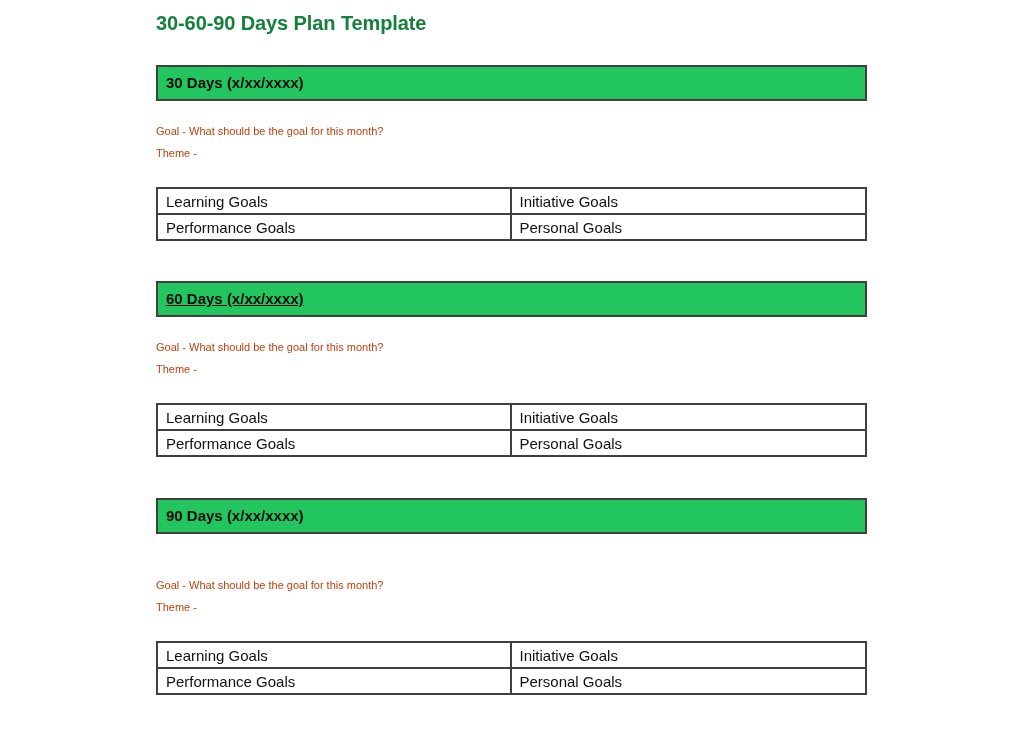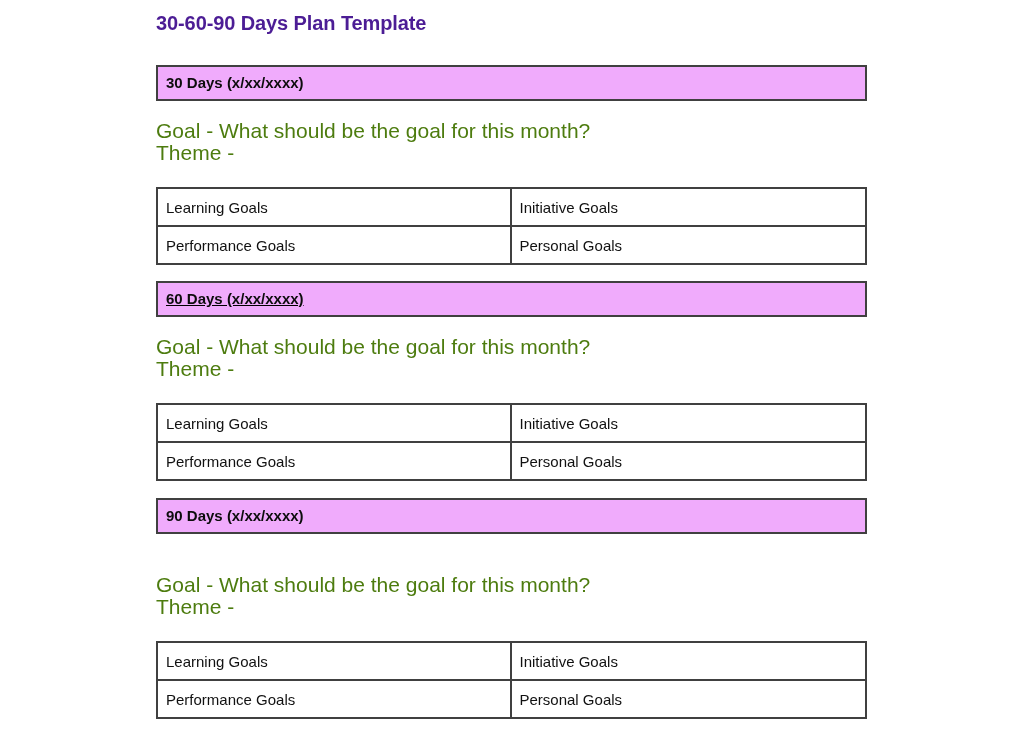--- a/index.html
+++ b/index.html
@@ -23,63 +23,63 @@
     height: 746px;
     background: #ffffff;
   }
 
   .doc-title {
     position: absolute;
     left: 156px;
     top: 10px;
     font-size: 20px;
     font-weight: bold;
-    color: #4c1d95;
+    color: #15803d;
     letter-spacing: -0.1px;
     line-height: 26px;
     white-space: nowrap;
   }
 
   
   .abs { position: absolute; }
 
   .section-header {
     left: 156px;
     width: 711px;
     height: 36px;
     border: 2px solid #404040;
-    background: #f0abfc;
+    background: #22c55e;
     display: flex;
     align-items: center;
     padding-left: 8px;
   }
   .section-header-label {
     font-size: 15px;
     font-weight: bold;
     color: #0c0c0c;
     line-height: 18px;
     white-space: nowrap;
   }
 
   .goal-block {
     left: 156px;
     width: 711px;
   }
   .goal-line {
-    font-size: 21px;
+    font-size: 11px;
     font-weight: normal;
-    color: #4d7c0f;
+    color: #c2410c;
     line-height: 22px;
     white-space: nowrap;
   }
 
   .goals-table {
     left: 156px;
     width: 711px;
-    height: 78px;
+    height: 54px;
     border: 2px solid #404040;
     background: #ffffff;
     display: flex;
     flex-direction: column;
   }
   .goals-row {
     display: flex;
     flex: 1 1 0;
     min-height: 0;
   }

